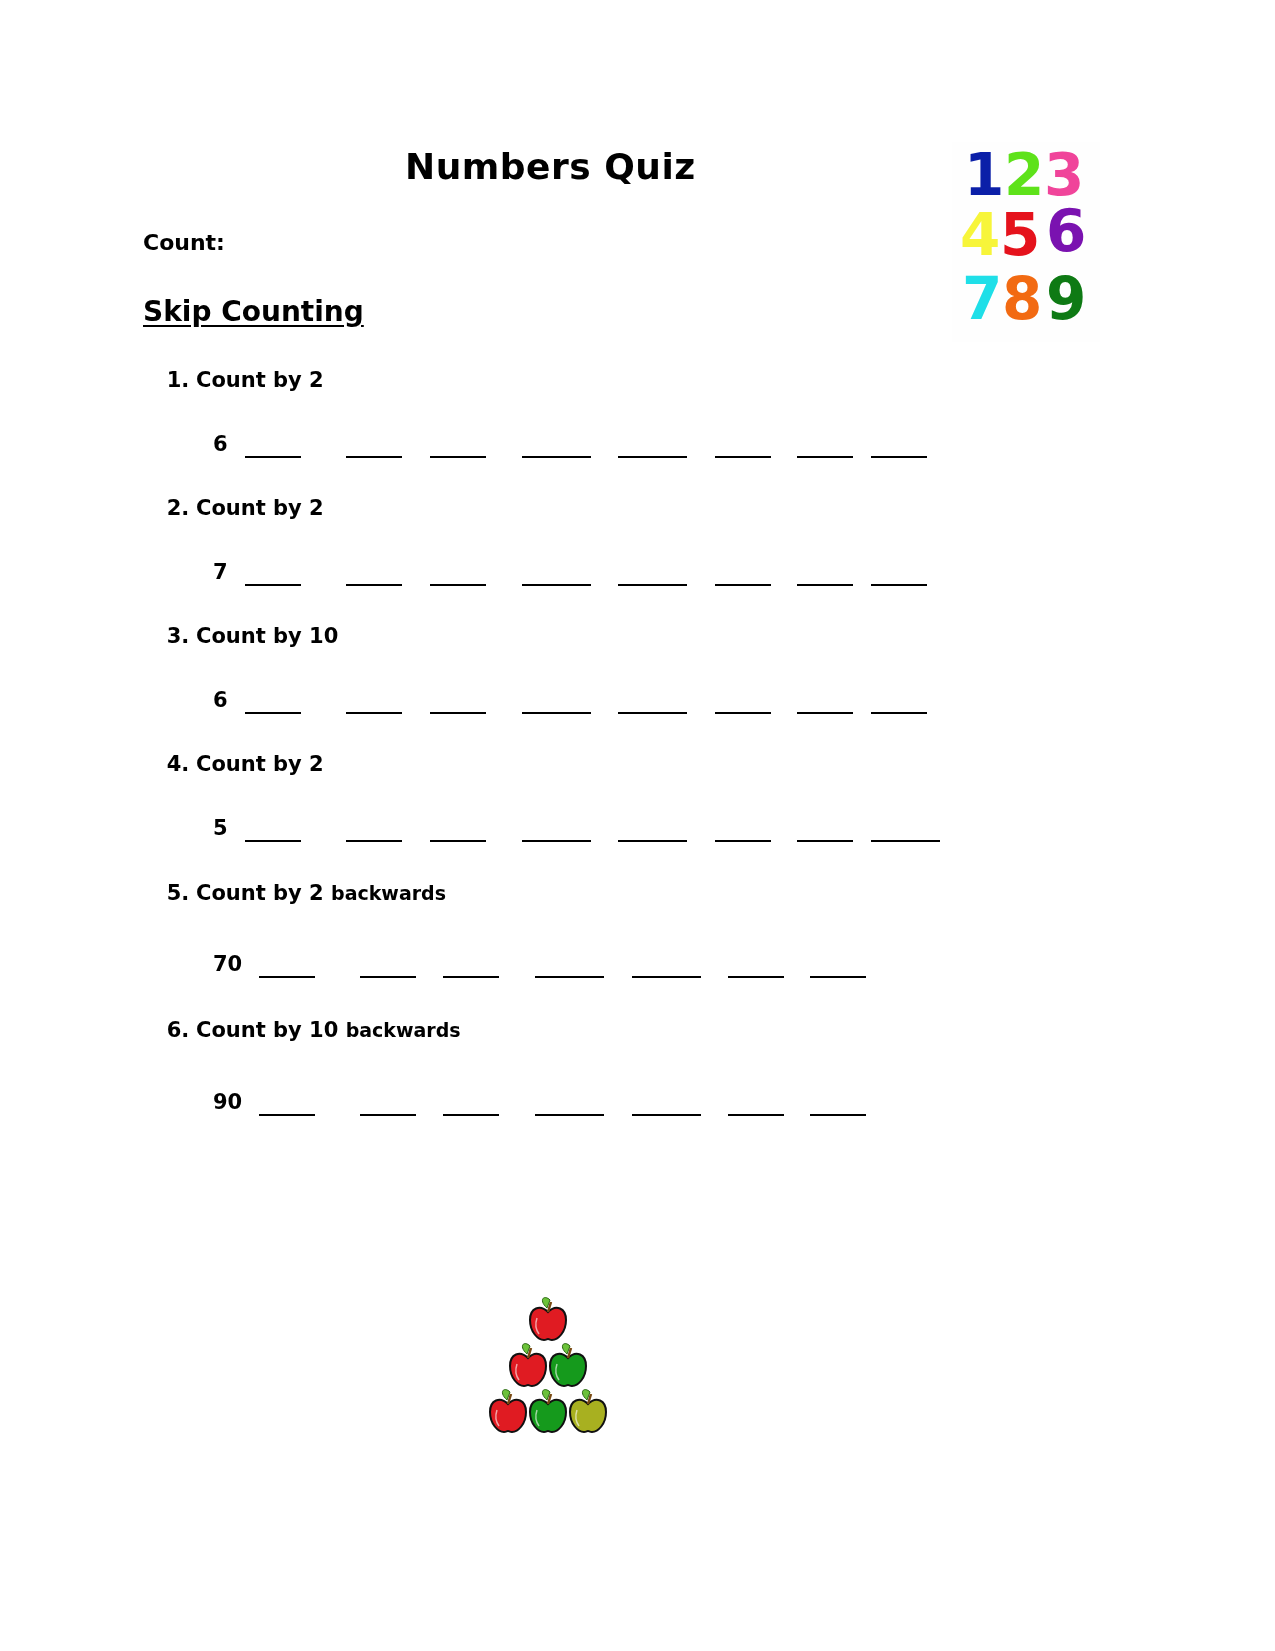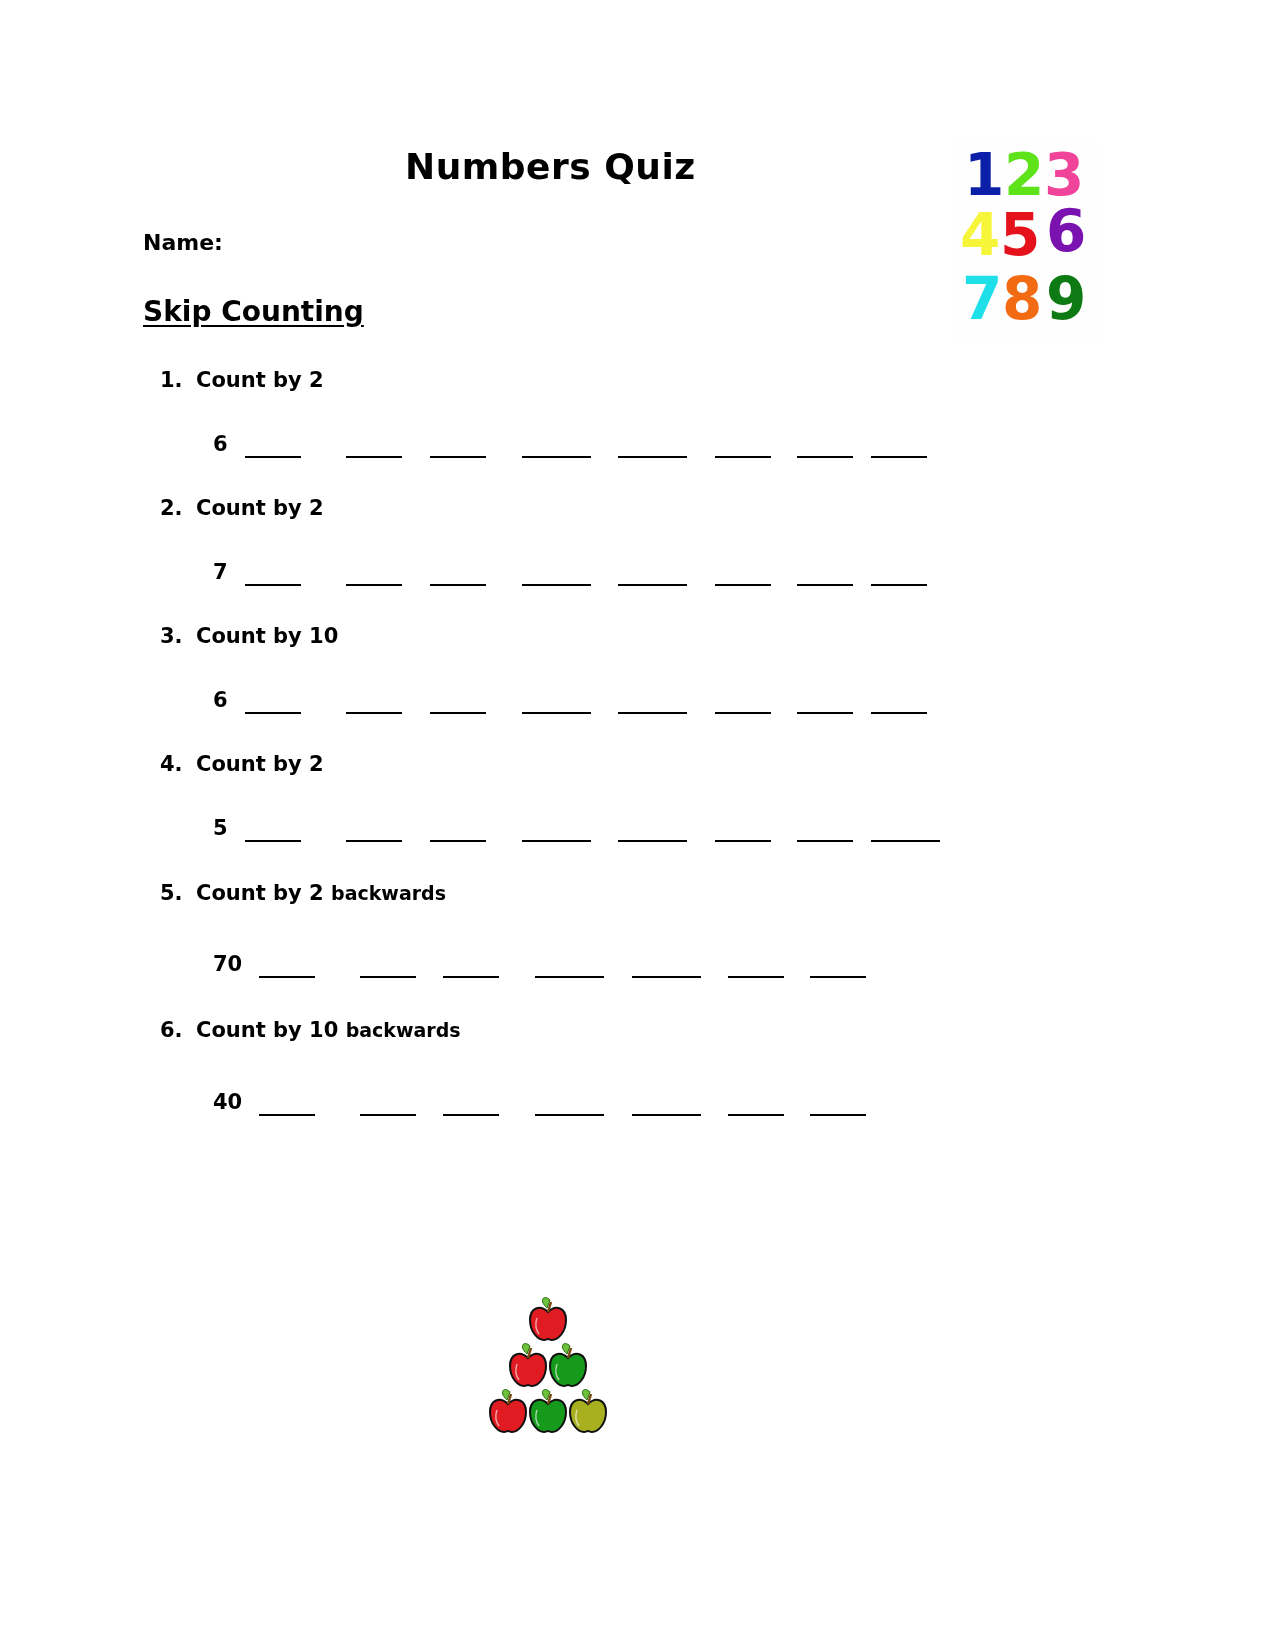--- a/index.html
+++ b/index.html
@@ -1,35 +1,35 @@
 <!DOCTYPE html>
 <html><head>
 <meta charset="utf-8">
 <style>
   html, body { margin:0; padding:0; background:#ffffff; }
   body { width:1275px; height:1651px; position:relative; overflow:hidden;
          font-family:"DejaVu Sans", sans-serif; color:#000; }
-  .abs { position:absolute; }
+  .abs { position:absolute;text-align:center; }
   .title { left:405px; top:146px; font-size:36px; font-weight:bold; letter-spacing:0.5px; }
   .name-label { left:143px; top:230px; font-size:22px; font-weight:bold; }
   .section { left:143px; top:295px; font-size:28px; font-weight:bold; text-decoration:underline; text-underline-offset:4px; }
   .q-label { left:160px; font-size:21px; font-weight:bold; white-space:nowrap; }
   .q-label .num { display:inline-block; width:36px; }
   .q-label .big { font-size:19px; }
   .row { left:213px; font-size:21px; font-weight:bold; }
   .blank { position:absolute; height:2px; background:#000; }
   .numbers-img { left:952px; top:142px; width:148px; height:200px; background:#fefefe; }
   .digit { position:absolute; font-family:"DejaVu Sans", sans-serif; font-weight:bold; font-size:58px; line-height:58px; }
   .apples { left:487px; top:1292px; width:122px; height:145px; }
 </style>
 </head>
 <body>
 
 <div class="abs title">Numbers Quiz</div>
-<div class="abs name-label">Name:</div>
+<div class="abs name-label">Count:</div>
 <div class="abs section">Skip Counting</div>
 
 <div class="abs numbers-img">
   <span class="digit" style="left: 12px; top: 4px; color: rgb(11, 31, 168);">1</span>
   <span class="digit" style="left: 52px; top: 4px; color: rgb(94, 226, 26);">2</span>
   <span class="digit" style="left: 92px; top: 4px; color: rgb(240, 68, 154);">3</span>
   <span class="digit" style="left: 8px; top: 64px; color: rgb(247, 245, 58);">4</span>
   <span class="digit" style="left: 48px; top: 64px; color: rgb(229, 18, 28);">5</span>
   <span class="digit" style="left: 94px; top: 60px; color: rgb(122, 18, 176);">6</span>
   <span class="digit" style="left: 10px; top: 128px; color: rgb(31, 223, 232);">7</span>
@@ -81,21 +81,21 @@
     <div class="abs q-label" style="top: 881px;"><span class="num">5.</span><span>Count by 2</span> <span class="big">backwards</span></div>
     <div class="abs row" style="top: 952px;">70</div>
     <div class="blank" style="left: 259px; width: 56px; top: 976px;"></div>
     <div class="blank" style="left: 360px; width: 56px; top: 976px;"></div>
     <div class="blank" style="left: 443px; width: 56px; top: 976px;"></div>
     <div class="blank" style="left: 535px; width: 69px; top: 976px;"></div>
     <div class="blank" style="left: 632px; width: 69px; top: 976px;"></div>
     <div class="blank" style="left: 728px; width: 56px; top: 976px;"></div>
     <div class="blank" style="left: 810px; width: 56px; top: 976px;"></div>
     <div class="abs q-label" style="top: 1018px;"><span class="num">6.</span><span>Count by 10</span> <span class="big">backwards</span></div>
-    <div class="abs row" style="top: 1090px;">40</div>
+    <div class="abs row" style="top: 1090px;">90</div>
     <div class="blank" style="left: 259px; width: 56px; top: 1114px;"></div>
     <div class="blank" style="left: 360px; width: 56px; top: 1114px;"></div>
     <div class="blank" style="left: 443px; width: 56px; top: 1114px;"></div>
     <div class="blank" style="left: 535px; width: 69px; top: 1114px;"></div>
     <div class="blank" style="left: 632px; width: 69px; top: 1114px;"></div>
     <div class="blank" style="left: 728px; width: 56px; top: 1114px;"></div>
     <div class="blank" style="left: 810px; width: 56px; top: 1114px;"></div>
   </div>
 
 <div class="abs apples">

